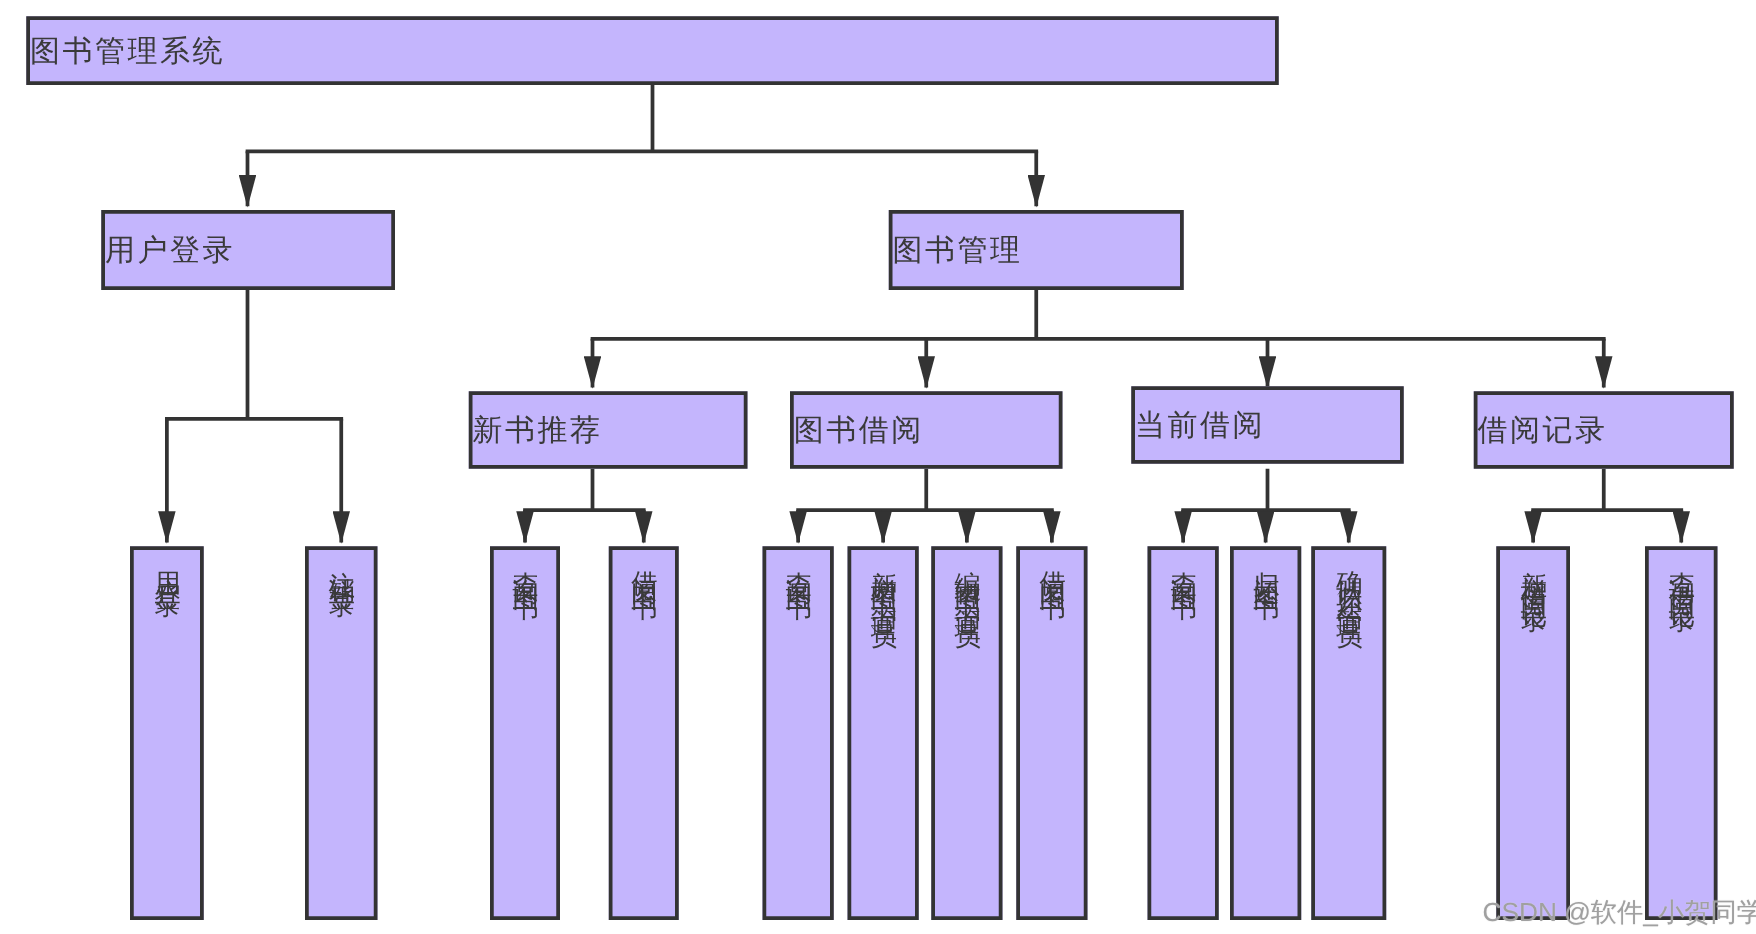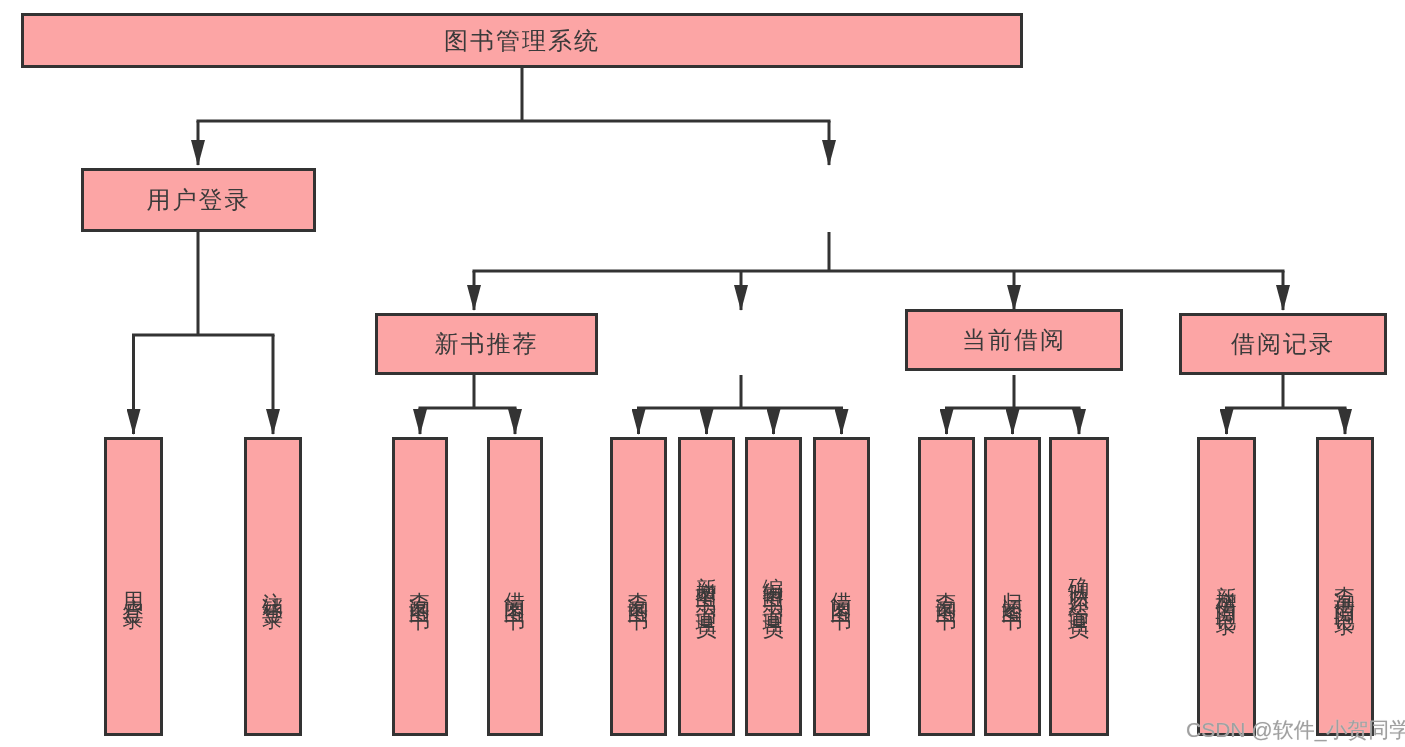--- a/index.html
+++ b/index.html
@@ -12,26 +12,26 @@
     overflow: hidden;
   }
   svg.connectors {
     position: absolute;
     left: 0; top: 0;
     width: 1405px; height: 747px;
     z-index: 1;
   }
   .node {
     position: absolute;
-    background: #fca5a5;
+    background: #c4b5fd;
     border: 3px solid #333333;
     box-sizing: border-box;
     display: flex;
     align-items: center;
-    justify-content: center;
+    justify-content: flex-start;
     color: #3a3a3a;
     z-index: 2;
   }
   .h-node {
     font-size: 24px;
     letter-spacing: 2px;
     white-space: nowrap;
   }
   .leaf {
     writing-mode: vertical-rl;
@@ -99,23 +99,29 @@
     </g>
   </svg>
 
   <div class="node h-node" style="left:21px;top:13px;width:1002px;height:55px">
     <span>图书管理系统</span>
   </div>
 
   <div class="node h-node" style="left:81px;top:168px;width:235px;height:64px">
     <span>用户登录</span>
   </div>
+  <div class="node h-node" style="left:711px;top:168px;width:236px;height:64px">
+    <span>图书管理</span>
+  </div>
 
   <div class="node h-node" style="left:375px;top:313px;width:223px;height:62px">
     <span>新书推荐</span>
+  </div>
+  <div class="node h-node" style="left:632px;top:313px;width:218px;height:62px">
+    <span>图书借阅</span>
   </div>
   <div class="node h-node" style="left:905px;top:309px;width:218px;height:62px">
     <span>当前借阅</span>
   </div>
   <div class="node h-node" style="left:1179px;top:313px;width:208px;height:62px">
     <span>借阅记录</span>
   </div>
 
   <div class="node leaf" style="left:104px;top:437px;width:59px;height:299px">
     <span>用户登录</span>

